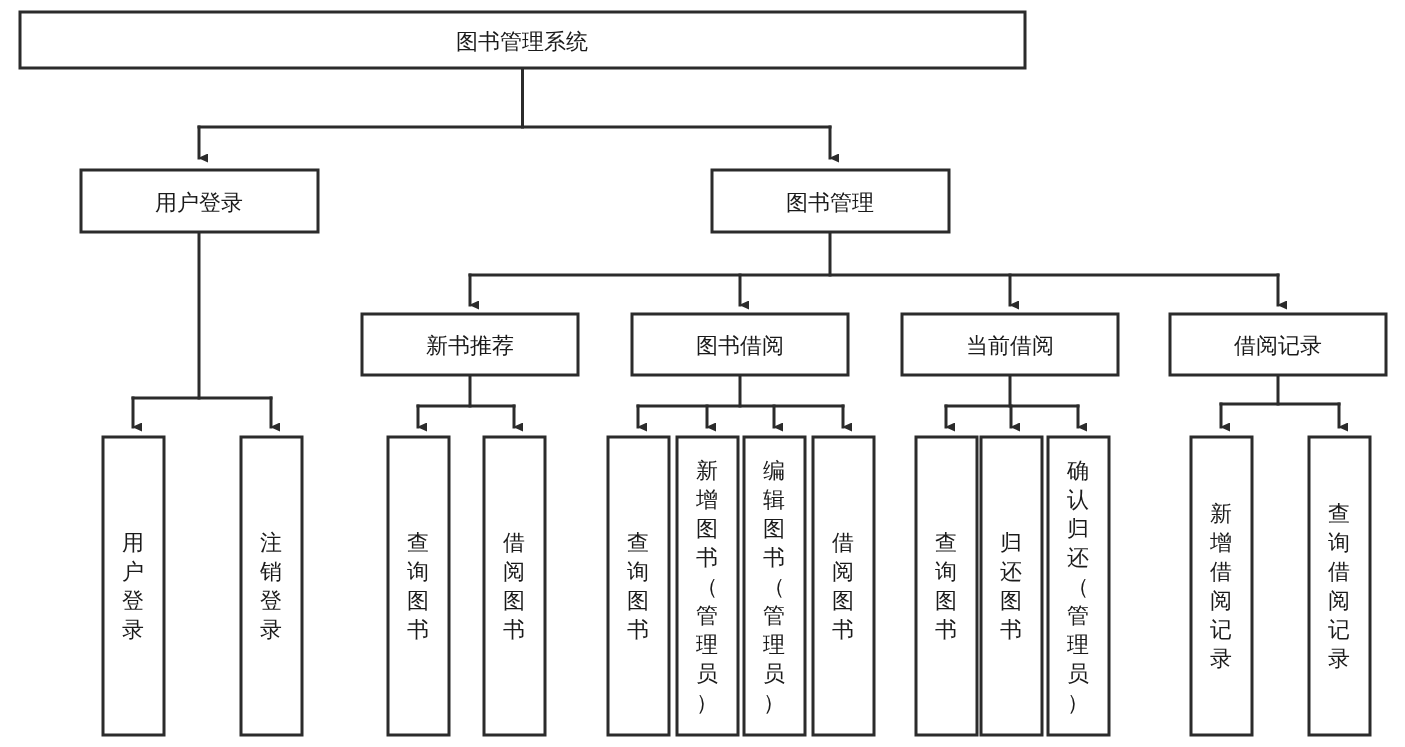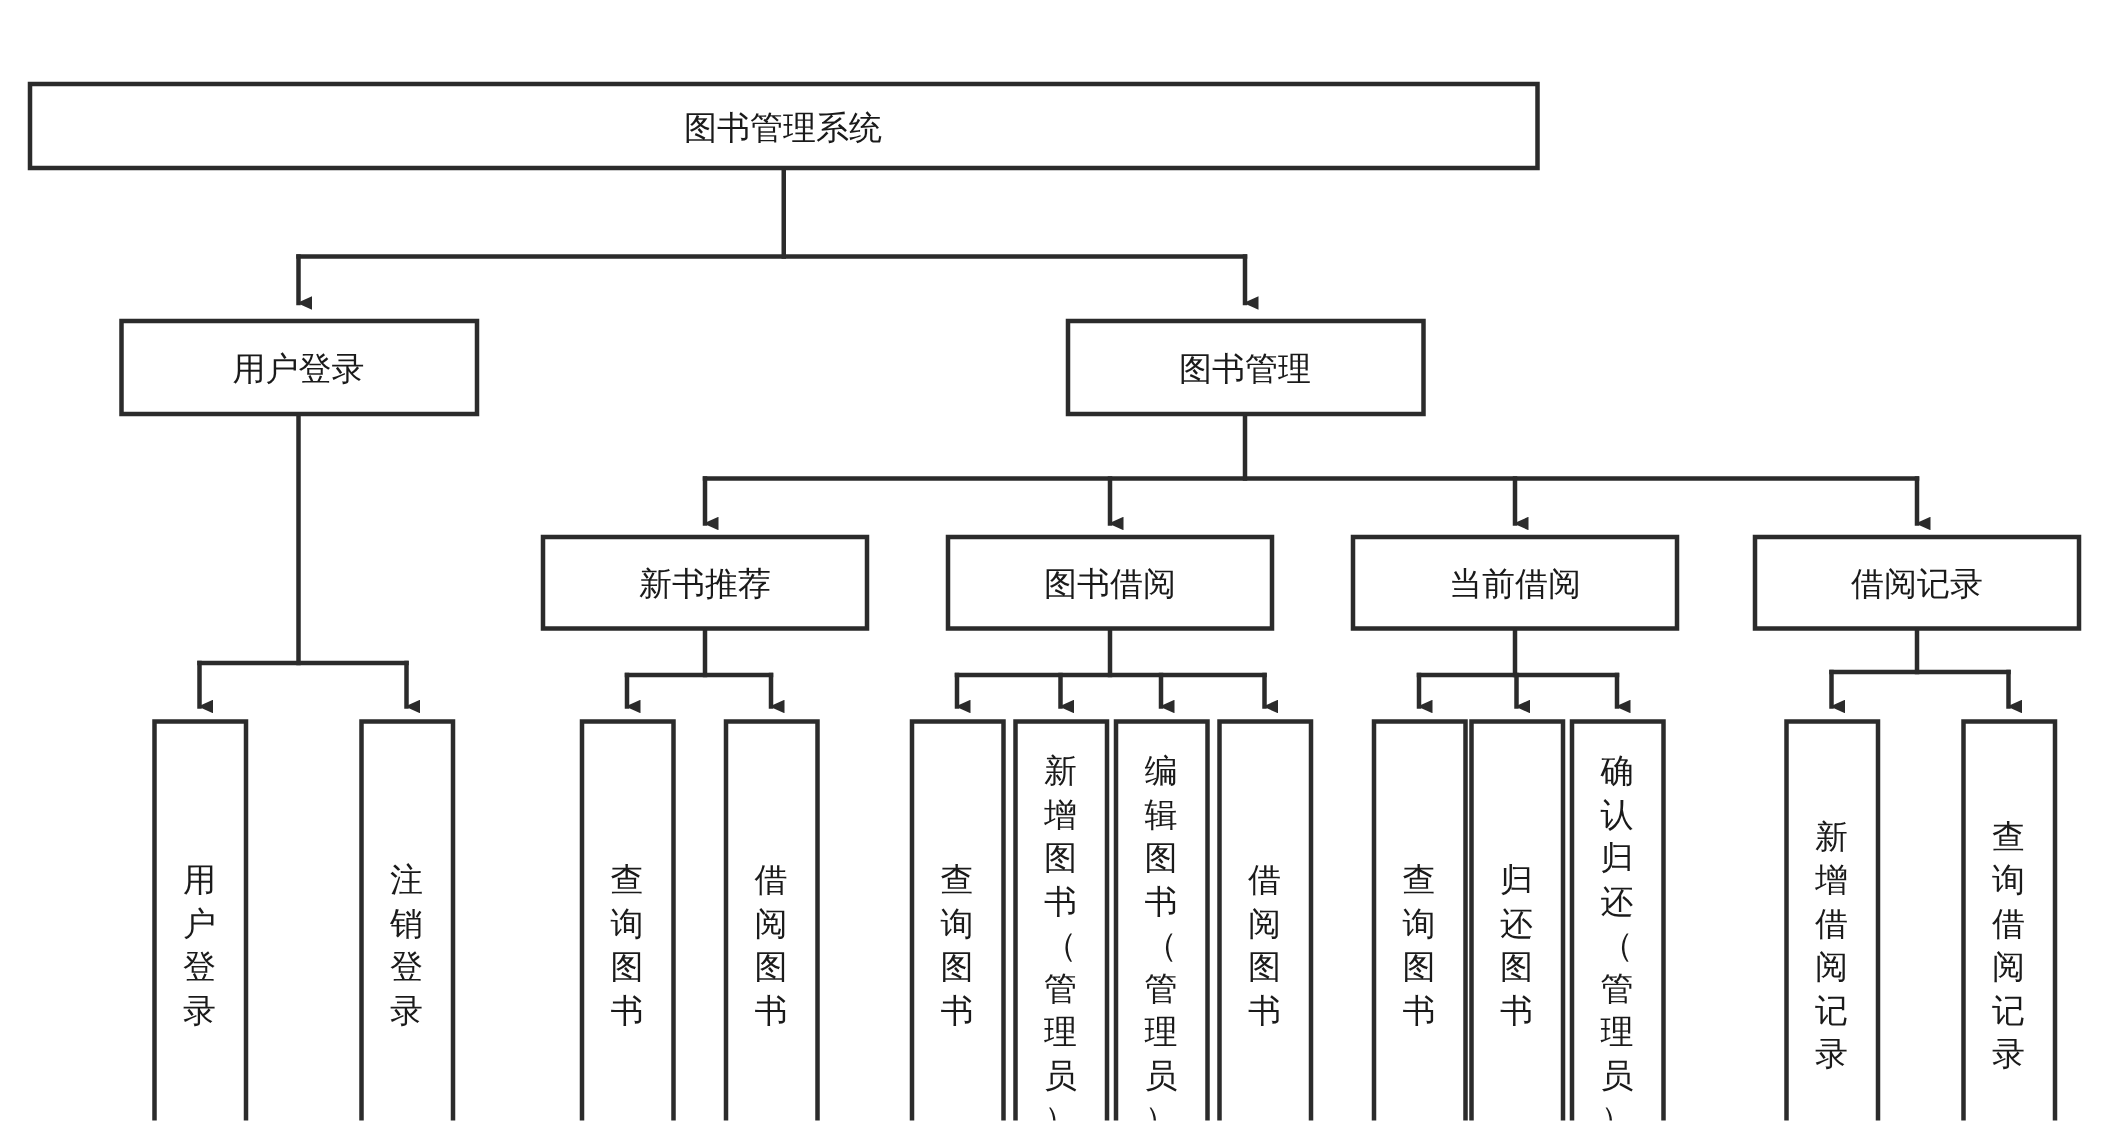--- a/index.html
+++ b/index.html
@@ -11,21 +11,20 @@
     width: 1405px;
     height: 747px;
     font-family: "Liberation Sans", "DejaVu Sans", sans-serif;
     overflow: hidden;
     position: relative;
   }
   #diagram-root {
     position: relative;
     width: 1405px;
     height: 603px;
-    margin-top: 44px;
   }
   svg.diagram {
     display: block;
     width: 1405px;
     height: 747px;
   }
   .node-rect {
     fill: #ffffff;
     stroke: #2b2b2b;
     stroke-width: 3;

